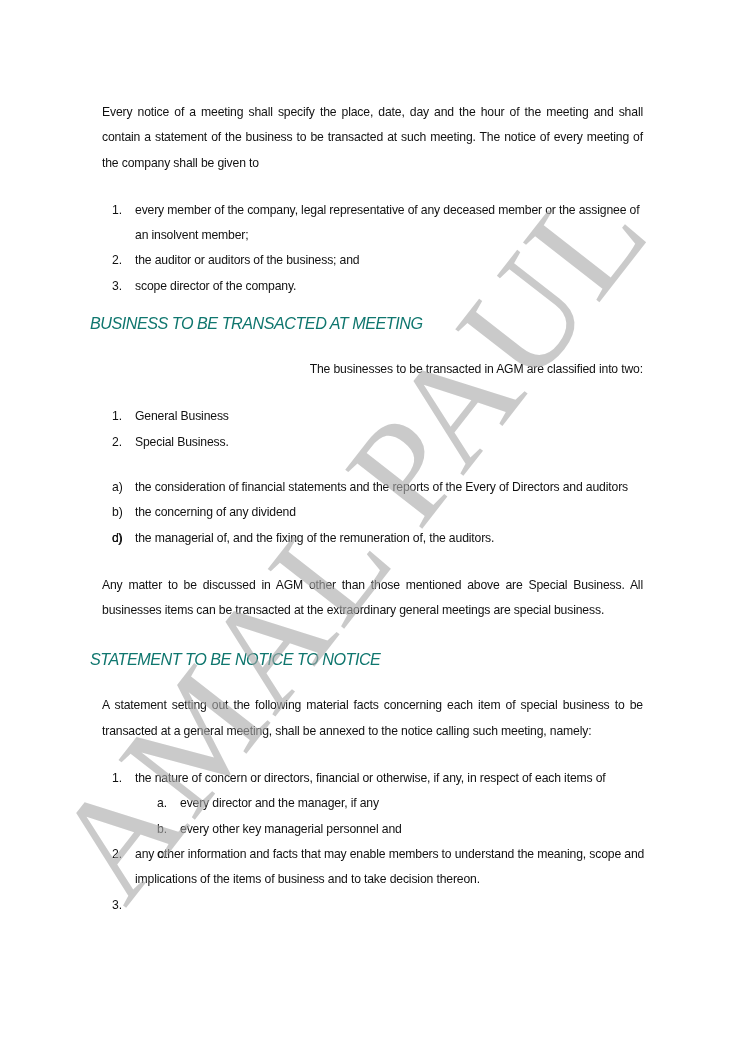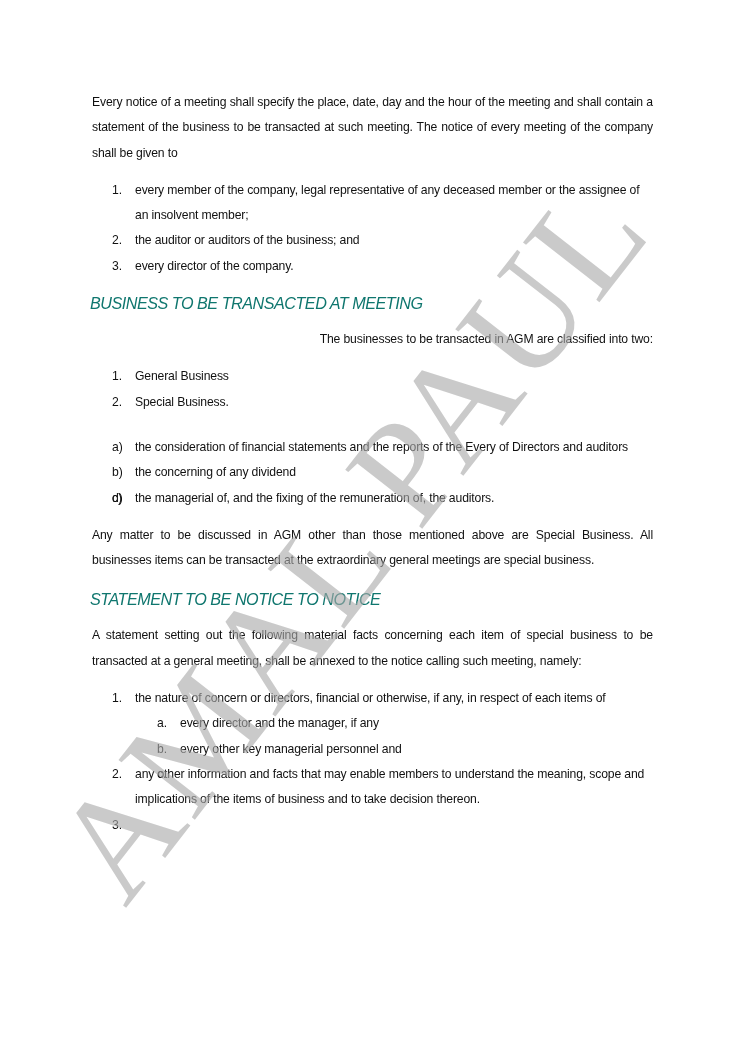--- a/index.html
+++ b/index.html
@@ -18,21 +18,21 @@
     .page {
       position: absolute;
       left: 90px;
       top: 88px;
       width: 565px;
       font-size: 12.2px;
       line-height: 25.3px;
       letter-spacing: -0.15px;
     }
     .para {
-      margin: 2px;
+      margin: 12px;
       text-align: justify;
     }
     .para.left { text-align: right; }
     .gap-s { height: 10px; }
     .gap-m { height: 11px; }
     .heading {
       margin: 0;
       font-size: 16.2px;
       line-height: 22px;
       color: #0f766e;
@@ -98,21 +98,21 @@
     <li class="list-item">
       <span class="marker">1.</span>
       <span>every member of the company, legal representative of any deceased member or the assignee of an insolvent member;</span>
     </li>
     <li class="list-item">
       <span class="marker">2.</span>
       <span>the auditor or auditors of the business; and</span>
     </li>
     <li class="list-item">
       <span class="marker">3.</span>
-      <span>every director of the company.</span>
+      <span>scope director of the company.</span>
     </li>
   </ol>
   <div class="gap-m"></div>
 
   <h2 class="heading">BUSINESS TO BE TRANSACTED AT MEETING</h2>
   <div class="gap-m"></div>
 
   <p class="para left">The businesses to be transacted in AGM are classified into two:</p>
   <div class="gap-s"></div>
 

